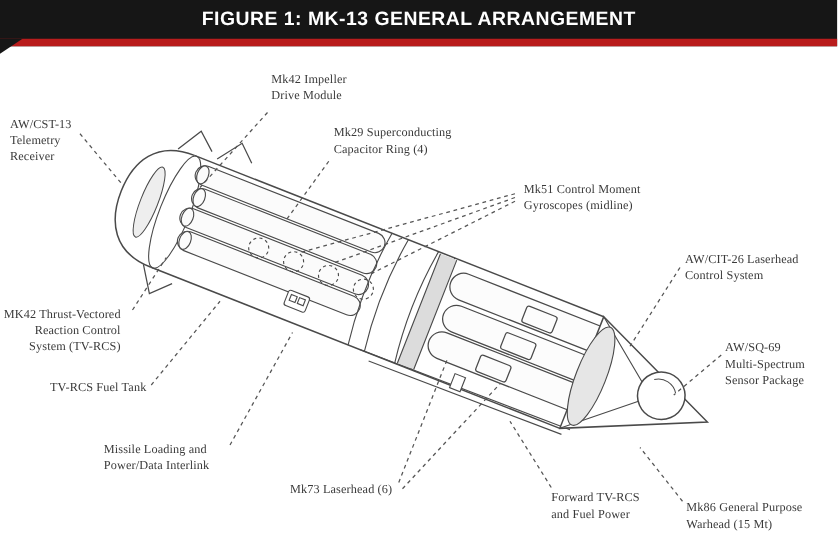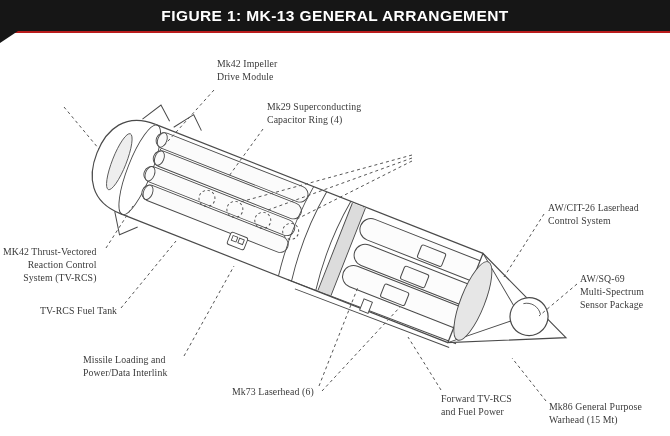--- a/index.html
+++ b/index.html
@@ -1,20 +1,20 @@
 <!DOCTYPE html>
 <html><head>
 <meta charset="utf-8">
 <style>
   html,body{margin:0;padding:0;background:#ffffff;}
   #page{position:relative;width:670px;height:436px;background:#ffffff;overflow:hidden;
         font-family:"Liberation Sans",sans-serif;}
   
   #banner{position:absolute;left:0;top:0;width:670px;height:31px;background:#161616;
-          border-bottom:2px solid #b91c1c;display:flex;align-items:center;justify-content:center;}
+          border-bottom:6px solid #b91c1c;display:flex;align-items:center;justify-content:center;}
   #banner::after{content:"";position:absolute;left:0;top:31px;width:0;height:0;
           border-left:18px solid #161616;border-bottom:12px solid transparent;}
   #banner .title{color:#ffffff;font-size:15.5px;font-weight:700;letter-spacing:0.4px;}
   
   svg#art{position:absolute;left:0;top:0;}
   
   .callout{position:absolute;color:#3a3a3a;font-size:9.8px;line-height:13px;
            white-space:pre-line;letter-spacing:0.1px;font-family:Liberation Serif, serif;}
 </style>
 </head>
@@ -109,24 +109,29 @@
       <line x1="546" y1="401" x2="512" y2="358"></line>
       <line x1="441" y1="390" x2="408" y2="337"></line>
       <line x1="319" y1="386" x2="358" y2="287"></line>
       <line x1="322" y1="391" x2="400" y2="307"></line>
       <line x1="184" y1="356" x2="234" y2="266"></line>
       <line x1="121" y1="308" x2="176" y2="241"></line>
       <line x1="106" y1="248" x2="133" y2="206"></line>
     </g>
   </svg>
 
+  <div class="callout" style="left:8px;   top:93px;">AW/CST-13
+Telemetry
+Receiver</div>
   <div class="callout" style="left:217px; top:57px;">Mk42 Impeller
 Drive Module</div>
   <div class="callout" style="left:267px; top:100px;">Mk29 Superconducting
 Capacitor Ring (4)</div>
+  <div class="callout" style="left:419px; top:145px;">Mk51 Control Moment
+Gyroscopes (midline)</div>
   <div class="callout" style="left:3px;   top:245px;text-align:right;">MK42 Thrust-Vectored
 Reaction Control
 System (TV-RCS)</div>
   <div class="callout" style="left:548px; top:201px;">AW/CIT-26 Laserhead
 Control System</div>
   <div class="callout" style="left:40px;  top:304px;">TV-RCS Fuel Tank</div>
   <div class="callout" style="left:580px; top:272px;">AW/SQ-69
 Multi-Spectrum
 Sensor Package</div>
   <div class="callout" style="left:83px;  top:353px;">Missile Loading and

